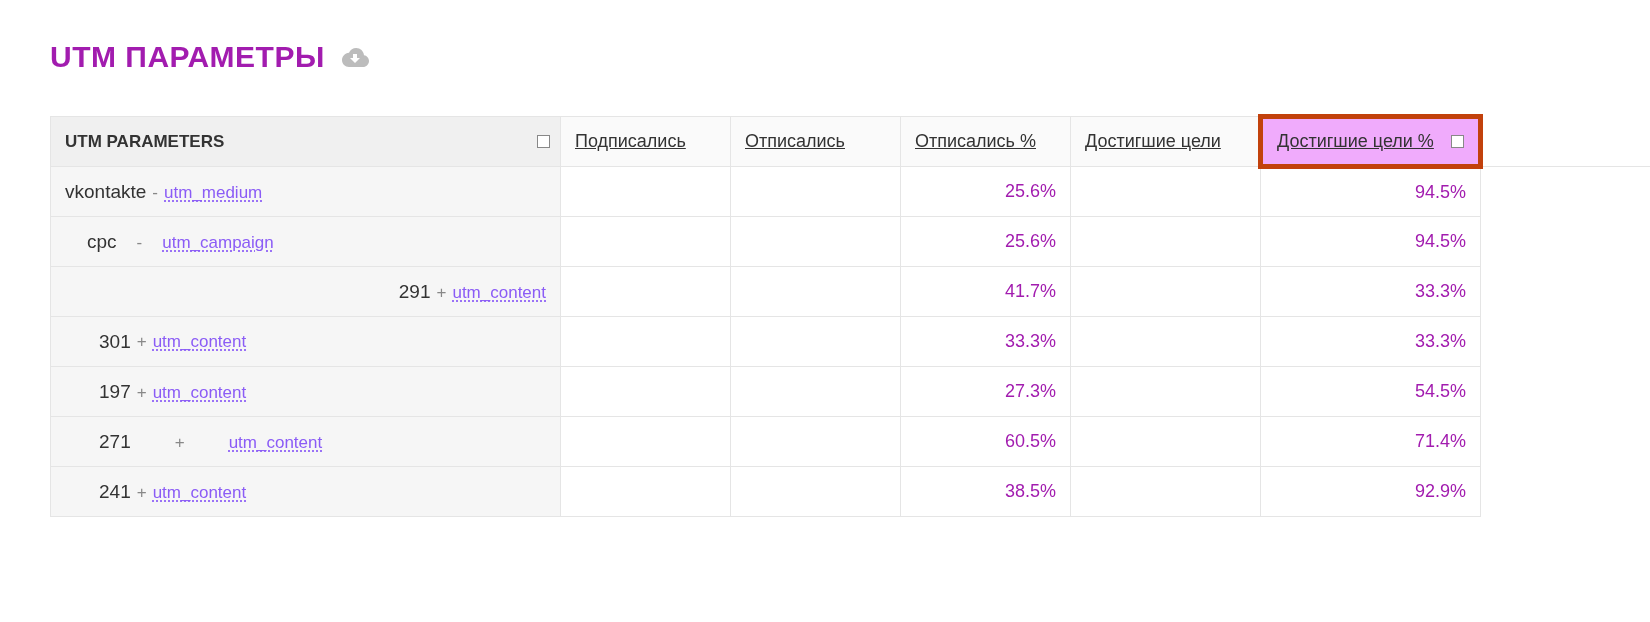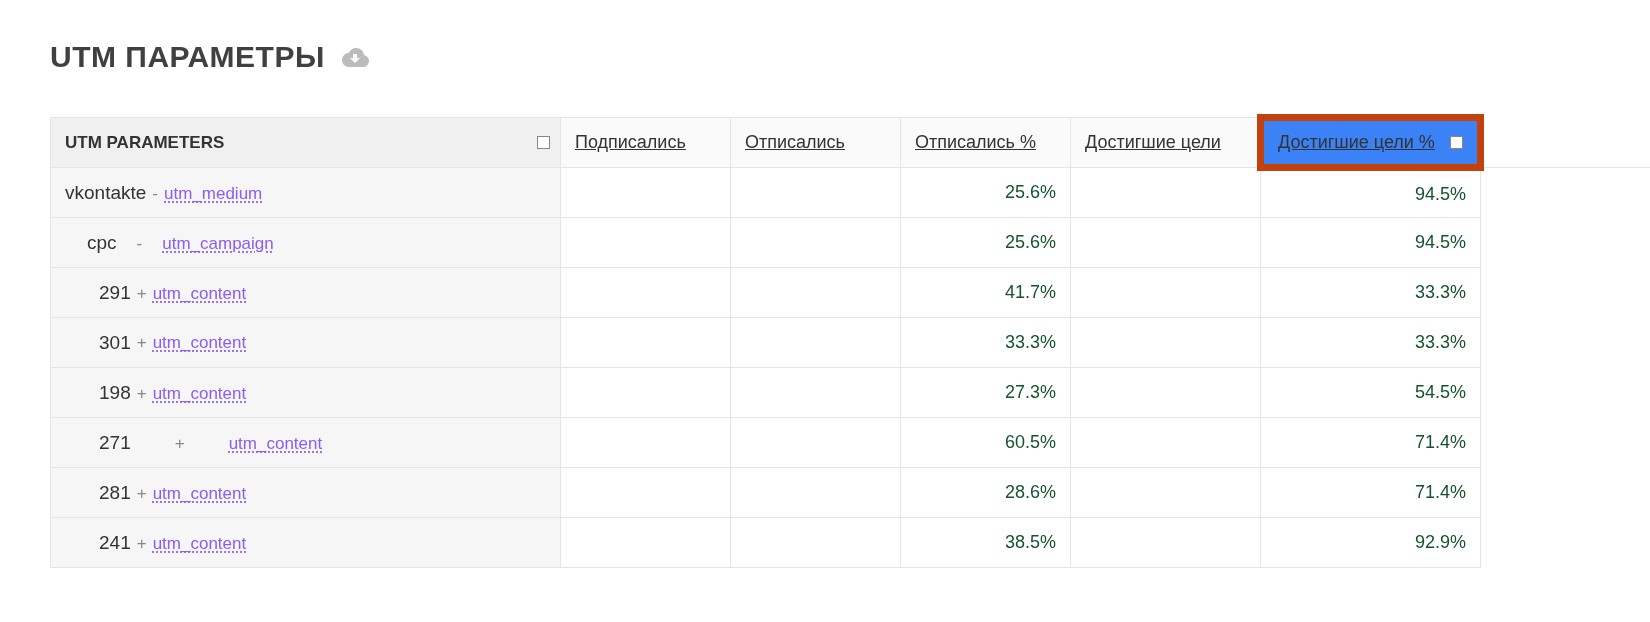--- a/index.html
+++ b/index.html
@@ -11,21 +11,21 @@
   }
   .page-header {
     display: flex;
     align-items: center;
     gap: 14px;
     margin-bottom: 40px;
   }
   .page-title {
     font-size: 30px;
     font-weight: 700;
-    color: #404040;
+    color: #a21caf;
     letter-spacing: 0.5px;
   }
   .download-icon {
     display: inline-flex;
     align-items: center;
     justify-content: center;
     width: 32px;
     height: 24px;
     color: #bcbcbc;
     cursor: pointer;
@@ -49,22 +49,22 @@
     background: #f0f0f0;
     font-weight: 700;
     font-size: 17px;
     color: #333;
     text-align: left;
     margin-top: 48px;
   }
   th.header-param { width: 510px; }
   th.header-col { width: 170px; font-weight: 400; font-size: 18px; padding: 0 14px; background: #fafafa; text-decoration: underline; }
   th.header-col.sorted {
-    background: #3b82f6;
-    border: 7px solid #c2410c;
+    background: #f0abfc;
+    border: 5px solid #c2410c;
   }
   th .th-inner {
     display: flex;
     align-items: center;
     justify-content: space-between;
     padding: 0 10px 0 14px;
     height: 100%;
   }
   th .th-check {
     width: 13px;
@@ -77,21 +77,21 @@
     font-size: 18px;
     color: #333;
   }
   tbody tr td.param-cell {
     background: #f6f6f6;
     padding: 0 14px;
   }
   tbody tr td.num-cell {
     text-align: right;
     padding: 0 14px;
-    color: #14532d;
+    color: #a21caf;
   }
   .param-inner {
     display: flex;
     align-items: baseline;
     gap: 6px;
   }
   .param-name {
     color: #333;
     font-size: 19px;
   }
@@ -187,21 +187,21 @@
         </td>
         <td class="num-cell"></td>
         <td class="num-cell"></td>
         <td class="num-cell">25.6%</td>
         <td class="num-cell"></td>
         <td class="num-cell">94.5%</td>
         <td style="border: none;"></td>
       </tr>
       <tr>
         <td class="param-cell indent-2">
-          <div class="param-inner" style="padding-left: 34px;">
+          <div class="param-inner" style="padding-left: 34px; justify-content: flex-end;">
             <span class="param-name">291</span>
             <span class="param-sep">+</span>
             <span class="param-tag">utm_content</span>
           </div>
         </td>
         <td class="num-cell"></td>
         <td class="num-cell"></td>
         <td class="num-cell">41.7%</td>
         <td class="num-cell"></td>
         <td class="num-cell">33.3%</td>
@@ -218,21 +218,21 @@
         <td class="num-cell"></td>
         <td class="num-cell"></td>
         <td class="num-cell">33.3%</td>
         <td class="num-cell"></td>
         <td class="num-cell">33.3%</td>
         <td style="border: none;"></td>
       </tr>
       <tr>
         <td class="param-cell indent-2">
           <div class="param-inner" style="padding-left: 34px;">
-            <span class="param-name">198</span>
+            <span class="param-name">197</span>
             <span class="param-sep">+</span>
             <span class="param-tag">utm_content</span>
           </div>
         </td>
         <td class="num-cell"></td>
         <td class="num-cell"></td>
         <td class="num-cell">27.3%</td>
         <td class="num-cell"></td>
         <td class="num-cell">54.5%</td>
         <td style="border: none;"></td>
@@ -248,35 +248,20 @@
         <td class="num-cell"></td>
         <td class="num-cell"></td>
         <td class="num-cell">60.5%</td>
         <td class="num-cell"></td>
         <td class="num-cell">71.4%</td>
         <td style="border: none;"></td>
       </tr>
       <tr>
         <td class="param-cell indent-2">
           <div class="param-inner" style="padding-left: 34px;">
-            <span class="param-name">281</span>
-            <span class="param-sep">+</span>
-            <span class="param-tag">utm_content</span>
-          </div>
-        </td>
-        <td class="num-cell"></td>
-        <td class="num-cell"></td>
-        <td class="num-cell">28.6%</td>
-        <td class="num-cell"></td>
-        <td class="num-cell">71.4%</td>
-        <td style="border: none;"></td>
-      </tr>
-      <tr>
-        <td class="param-cell indent-2">
-          <div class="param-inner" style="padding-left: 34px;">
             <span class="param-name">241</span>
             <span class="param-sep">+</span>
             <span class="param-tag">utm_content</span>
           </div>
         </td>
         <td class="num-cell"></td>
         <td class="num-cell"></td>
         <td class="num-cell">38.5%</td>
         <td class="num-cell"></td>
         <td class="num-cell">92.9%</td>

